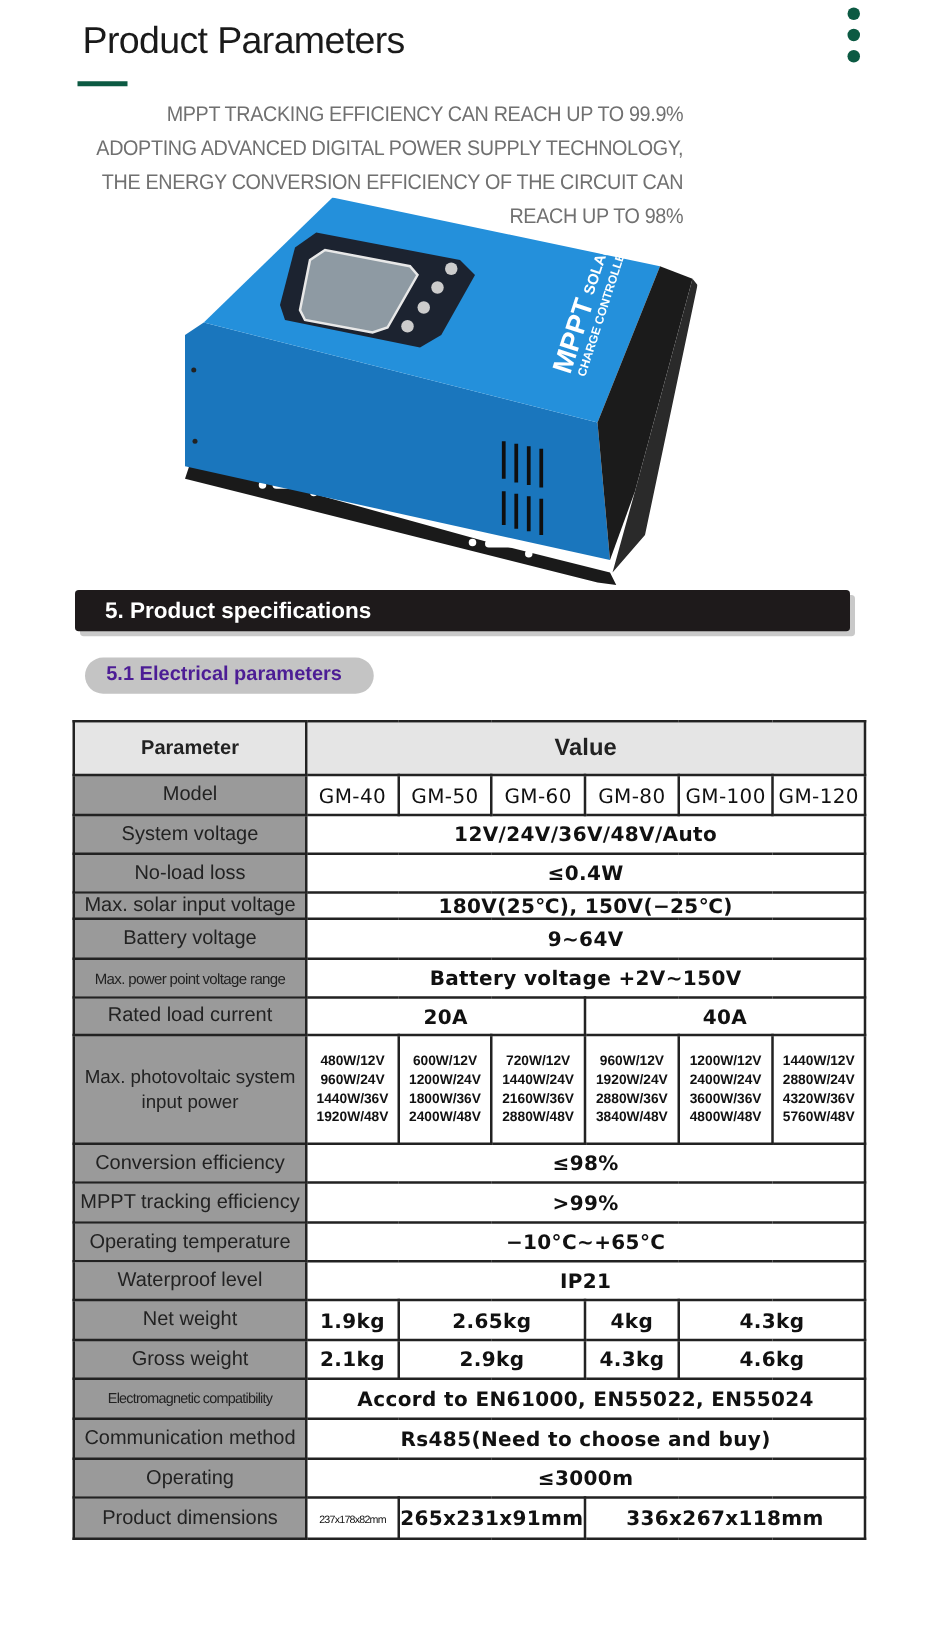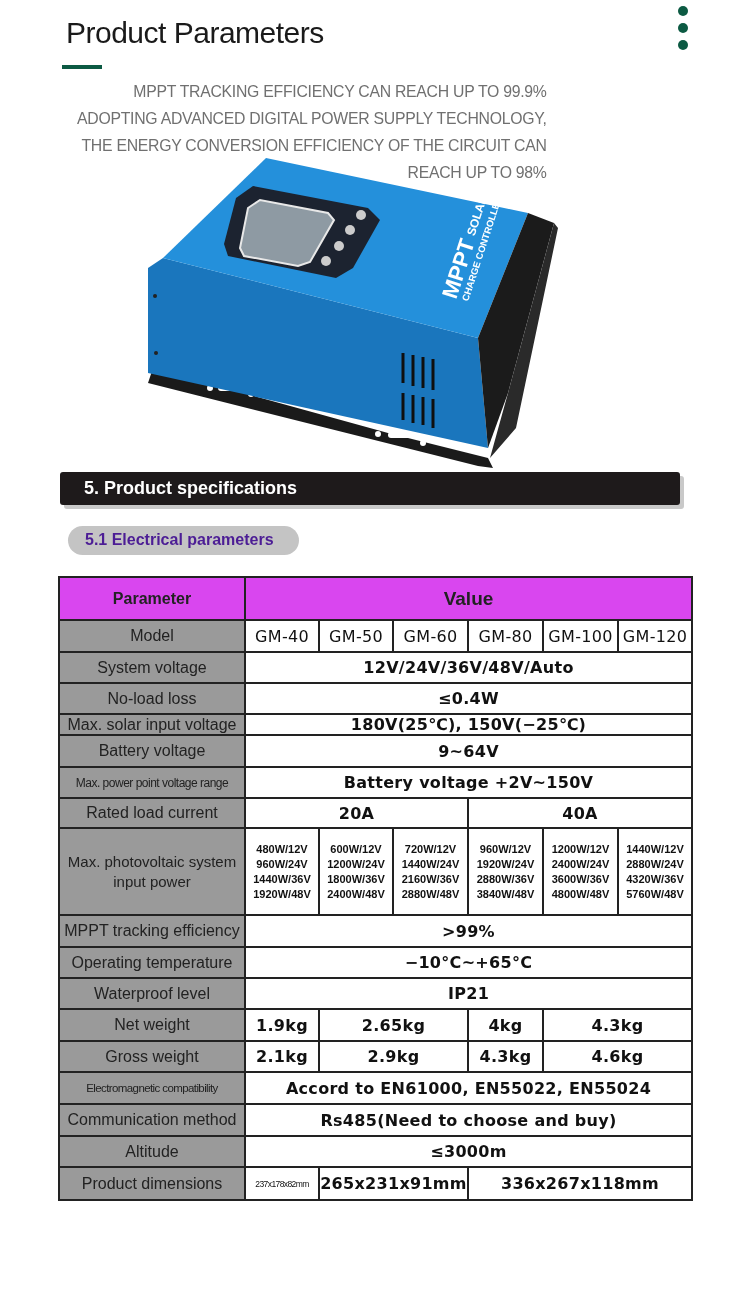--- a/index.html
+++ b/index.html
@@ -16,21 +16,21 @@
   .spec-header { position: absolute; left: 60px; top: 472px; width: 620px; height: 33px; background: #1e1a1b; border-radius: 3px; box-shadow: 4px 4px 0 #c9c9c9; }
   .spec-header span { position: absolute; left: 24px; top: 6px; color: #fff; font-weight: bold; font-size: 18px; }
   .sub-pill { position: absolute; left: 68px; top: 526px; width: 231px; height: 29px; background: #c4c4c4; border-radius: 15px; }
   .sub-pill span { position: absolute; left: 17px; top: 5px; font-weight: bold; font-size: 16px; color: #4c1d95; }
 
   table.spec { position: absolute; left: 58px; top: 576px; width: 633px; border-collapse: collapse; table-layout: fixed; }
   table.spec td { border: 2px solid #222; text-align: center; vertical-align: middle; padding: 0; overflow: hidden; white-space: nowrap; }
   td.p { background: #9a9a9a; color: #222; font-size: 16px; }
   td.p.sm { font-size: 12px; letter-spacing: -0.5px; }
   td.p.xs { font-size: 11.5px; letter-spacing: -0.6px; }
-  td.h { background: #d946ef; font-weight: bold; color: #222; font-size: 16px; }
+  td.h { background: #e5e5e5; font-weight: bold; color: #222; font-size: 16px; }
   td.h.big { font-size: 19px; }
   td.v { background: #fff; color: #111; font-weight: bold; font-size: 16px; font-family: "DejaVu Sans", sans-serif; letter-spacing: 0.3px; }
   td.v.model { font-weight: normal; font-size: 16px; }
   td.v.pw { font-size: 11px; line-height: 15px; font-family: "Liberation Sans", sans-serif; white-space: normal; letter-spacing: 0; transform: none; }
   td.v.tiny { font-size: 8.5px; font-weight: normal; letter-spacing: -0.6px; font-family: "Liberation Sans", sans-serif; }
 </style>
 </head>
 <body>
 
 <div class="title">Product Parameters</div>
@@ -151,20 +151,24 @@
   </tr>
   <tr style="height:87px">
     <td class="p" style="white-space:normal; line-height:20px; font-size:15px;">Max. photovoltaic system input power</td>
     <td class="v pw">480W/12V 960W/24V 1440W/36V 1920W/48V</td>
     <td class="v pw">600W/12V 1200W/24V 1800W/36V 2400W/48V</td>
     <td class="v pw">720W/12V 1440W/24V 2160W/36V 2880W/48V</td>
     <td class="v pw">960W/12V 1920W/24V 2880W/36V 3840W/48V</td>
     <td class="v pw">1200W/12V 2400W/24V 3600W/36V 4800W/48V</td>
     <td class="v pw">1440W/12V 2880W/24V 4320W/36V 5760W/48V</td>
   </tr>
+  <tr style="height:31px">
+    <td class="p">Conversion efficiency</td>
+    <td class="v" colspan="6">≤98%</td>
+  </tr>
   <tr style="height:32px">
     <td class="p">MPPT tracking efficiency</td>
     <td class="v" colspan="6">&gt;99%</td>
   </tr>
   <tr style="height:31px">
     <td class="p">Operating temperature</td>
     <td class="v" colspan="6">−10°C~+65°C</td>
   </tr>
   <tr style="height:31px">
     <td class="p">Waterproof level</td>
@@ -186,21 +190,21 @@
   </tr>
   <tr style="height:32px">
     <td class="p xs">Electromagnetic compatibility</td>
     <td class="v" colspan="6">Accord to EN61000, EN55022, EN55024</td>
   </tr>
   <tr style="height:32px">
     <td class="p">Communication method</td>
     <td class="v" colspan="6">Rs485(Need to choose and buy)</td>
   </tr>
   <tr style="height:31px">
-    <td class="p">Altitude</td>
+    <td class="p">Operating</td>
     <td class="v" colspan="6">≤3000m</td>
   </tr>
   <tr style="height:33px">
     <td class="p">Product dimensions</td>
     <td class="v tiny">237x178x82mm</td>
     <td class="v" colspan="2">265x231x91mm</td>
     <td class="v" colspan="3">336x267x118mm</td>
   </tr>
 </tbody>
   </table>

